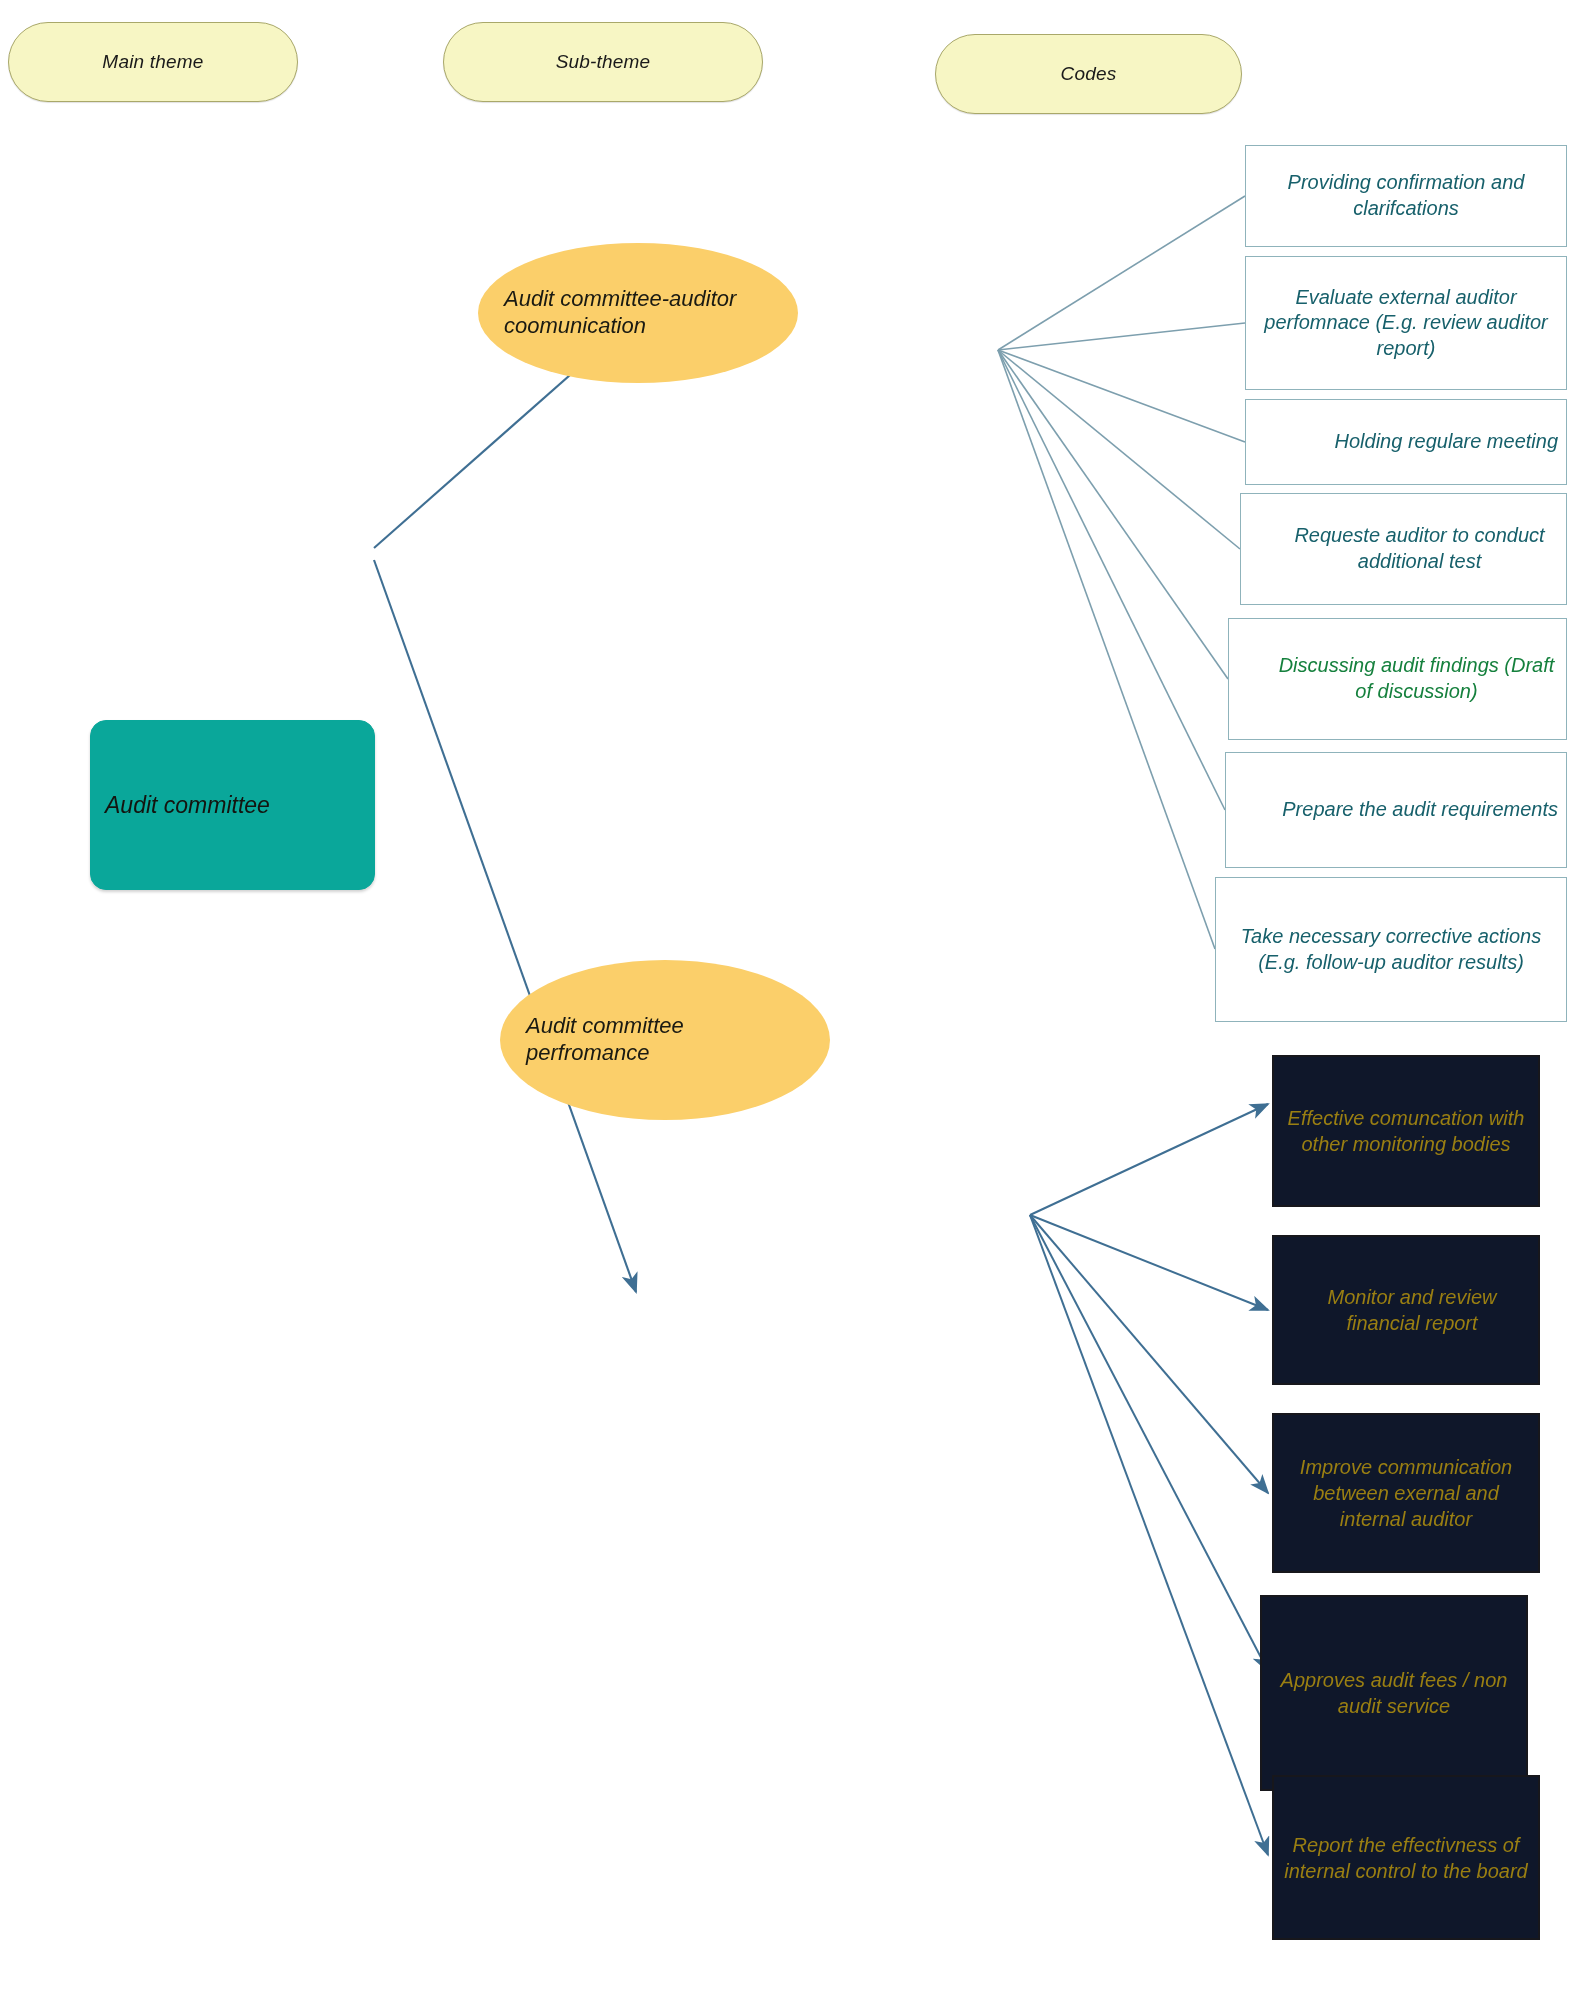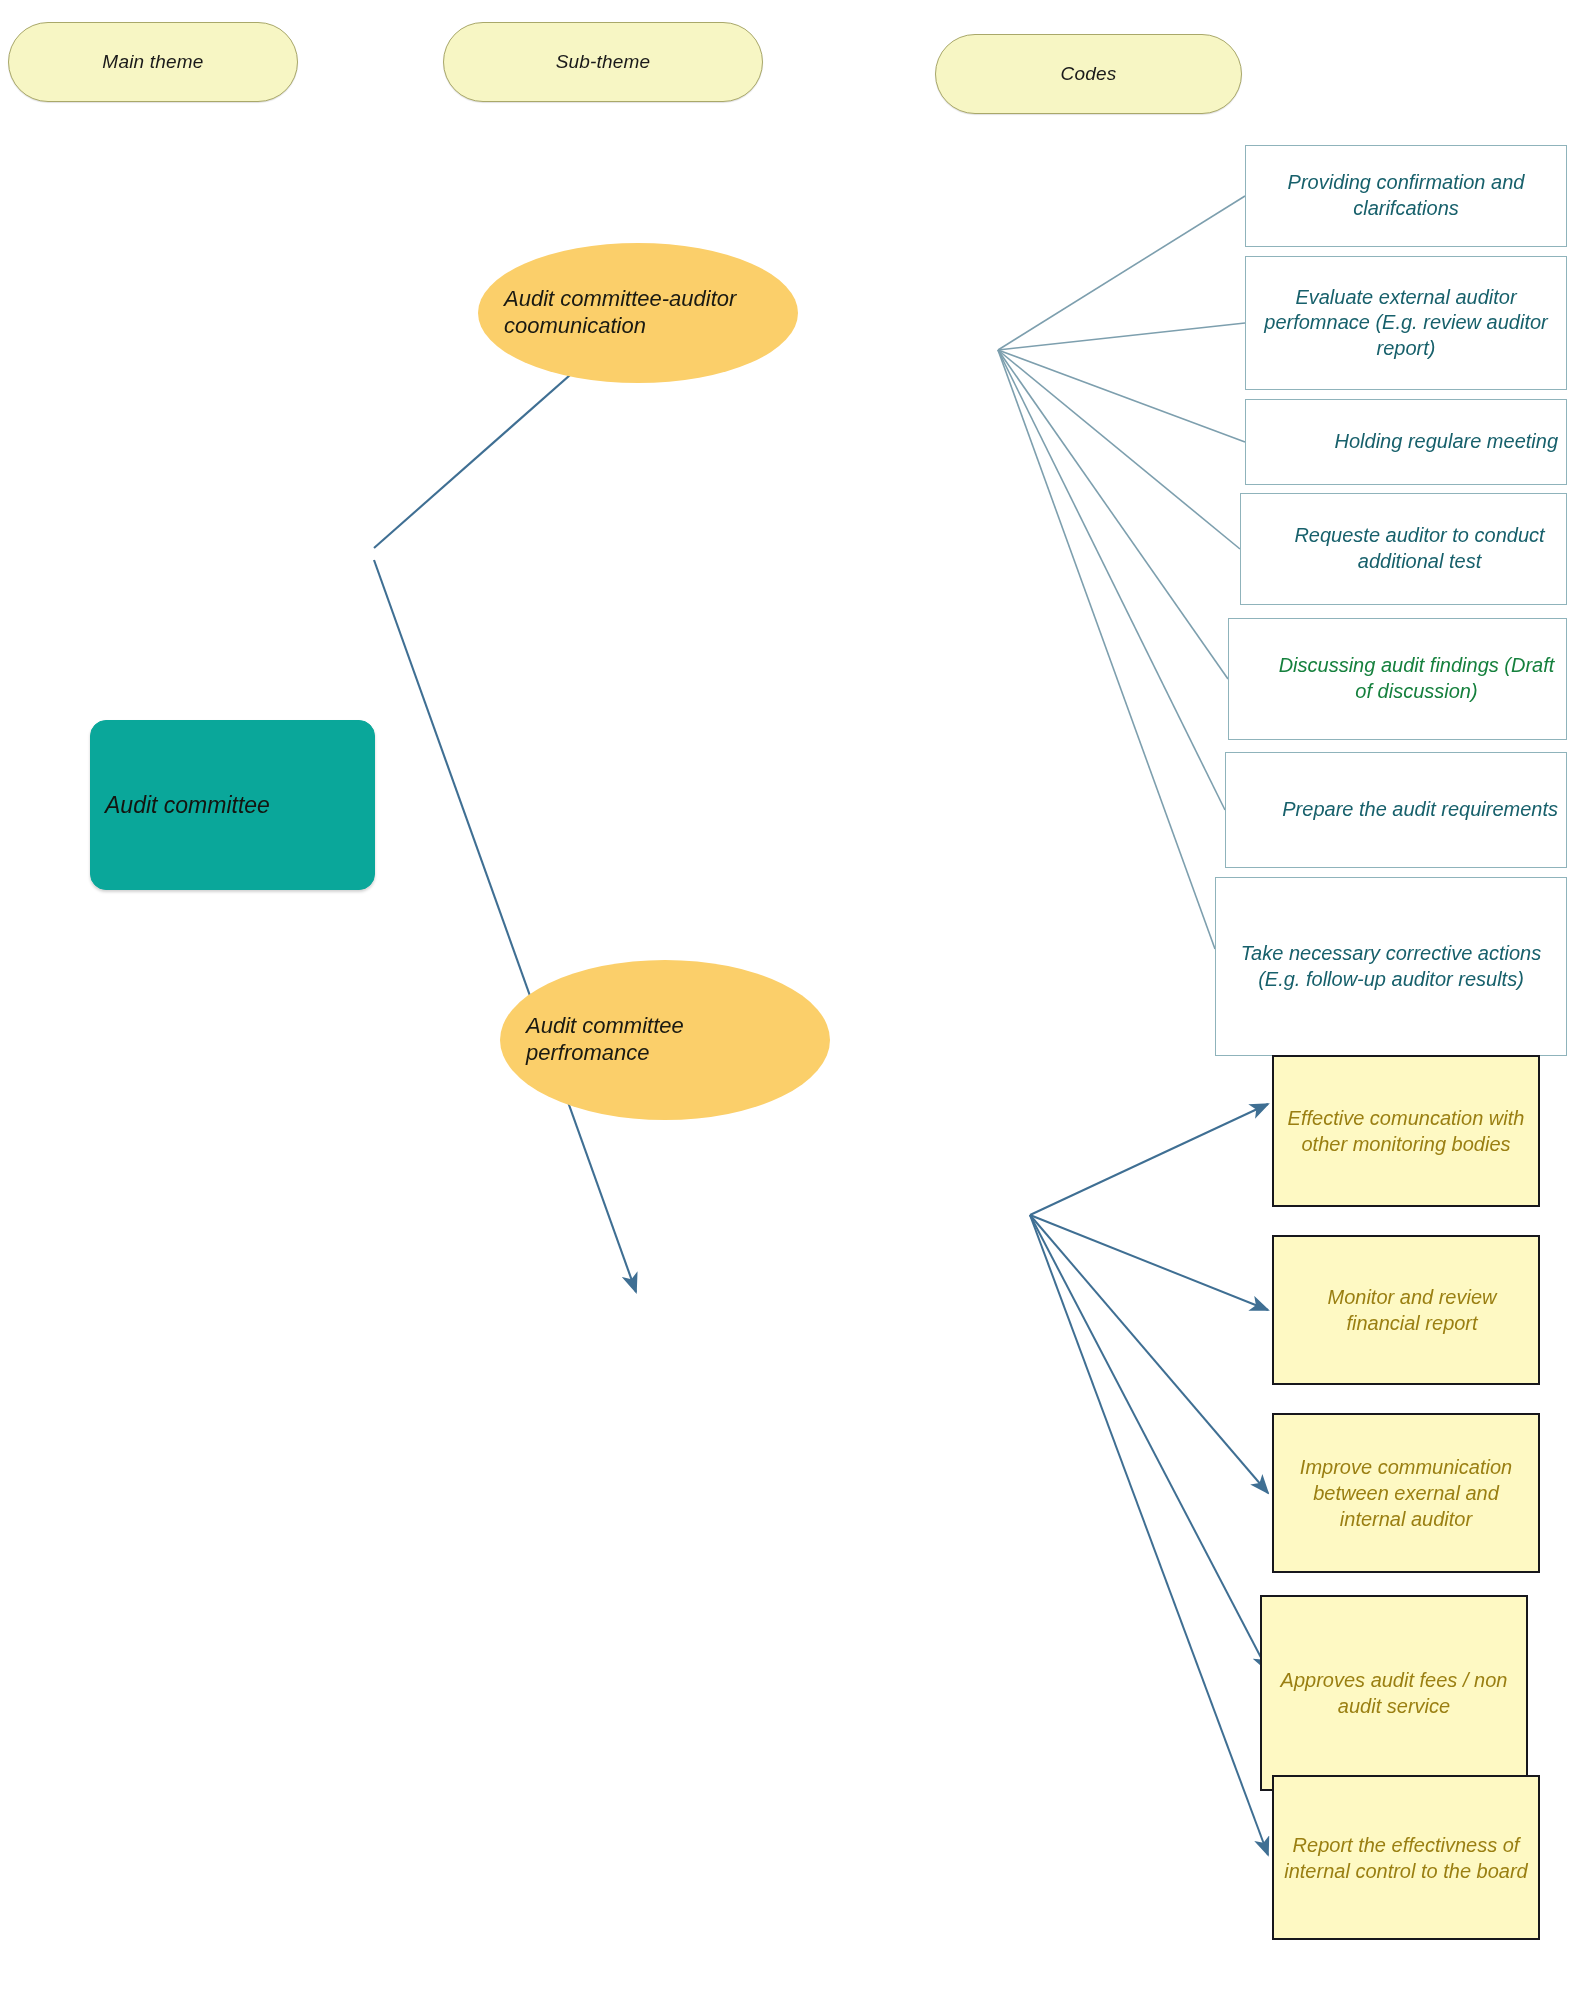--- a/index.html
+++ b/index.html
@@ -77,21 +77,21 @@
     padding:4px 8px;
   }
   
   .code-box2{
     position:absolute;
     box-sizing:border-box;
     display:flex;
     align-items:center;
     justify-content:center;
     text-align:center;
-    background:#fef9c3;
+    background:#0f172a;
     border:2px solid #17171c;
     color:#9a7f12;
     font-size:20px;
     line-height:1.30;
     padding:4px 8px;
   }
   svg.links{
     position:absolute;
     left:0;top:0;
     width:1590px;height:1989px;
@@ -171,21 +171,21 @@
       </div>
       <div class="code-box" style="left: 1240px; top: 493px; width: 327px; height: 112px; border-color: rgb(143, 179, 187); color: rgb(23, 96, 107); padding-left: 40px;">
         <span>Requeste auditor to conduct additional test</span>
       </div>
       <div class="code-box" style="left: 1228px; top: 618px; width: 339px; height: 122px; border-color: rgb(143, 179, 187); color: #15803d; padding-left: 46px;">
         <span>Discussing audit findings (Draft of discussion)</span>
       </div>
       <div class="code-box" style="left: 1225px; top: 752px; width: 342px; height: 116px; border-color: rgb(143, 179, 187); color: rgb(23, 96, 107);">
         <span>Prepare the audit requirements</span>
       </div>
-      <div class="code-box" style="left: 1215px; top: 877px; width: 352px; height: 179px; border-color: rgb(143, 179, 187); color: rgb(23, 96, 107);">
+      <div class="code-box" style="left: 1215px; top: 877px; width: 352px; height: 145px; border-color: rgb(143, 179, 187); color: rgb(23, 96, 107);">
         <span>Take necessary corrective actions (E.g. follow-up auditor results)</span>
       </div>
     </div>
 
   <div id="codes-perf">
       <div class="code-box2" style="left: 1272px; top: 1055px; width: 268px; height: 152px; border-color: rgb(23, 23, 28); color: rgb(154, 127, 18);">
         <span>Effective comuncation with other monitoring bodies</span>
       </div>
       <div class="code-box2" style="left: 1272px; top: 1235px; width: 268px; height: 150px; border-color: rgb(23, 23, 28); color: rgb(154, 127, 18); padding-left: 20px;">
         <span>Monitor and review financial report</span>

